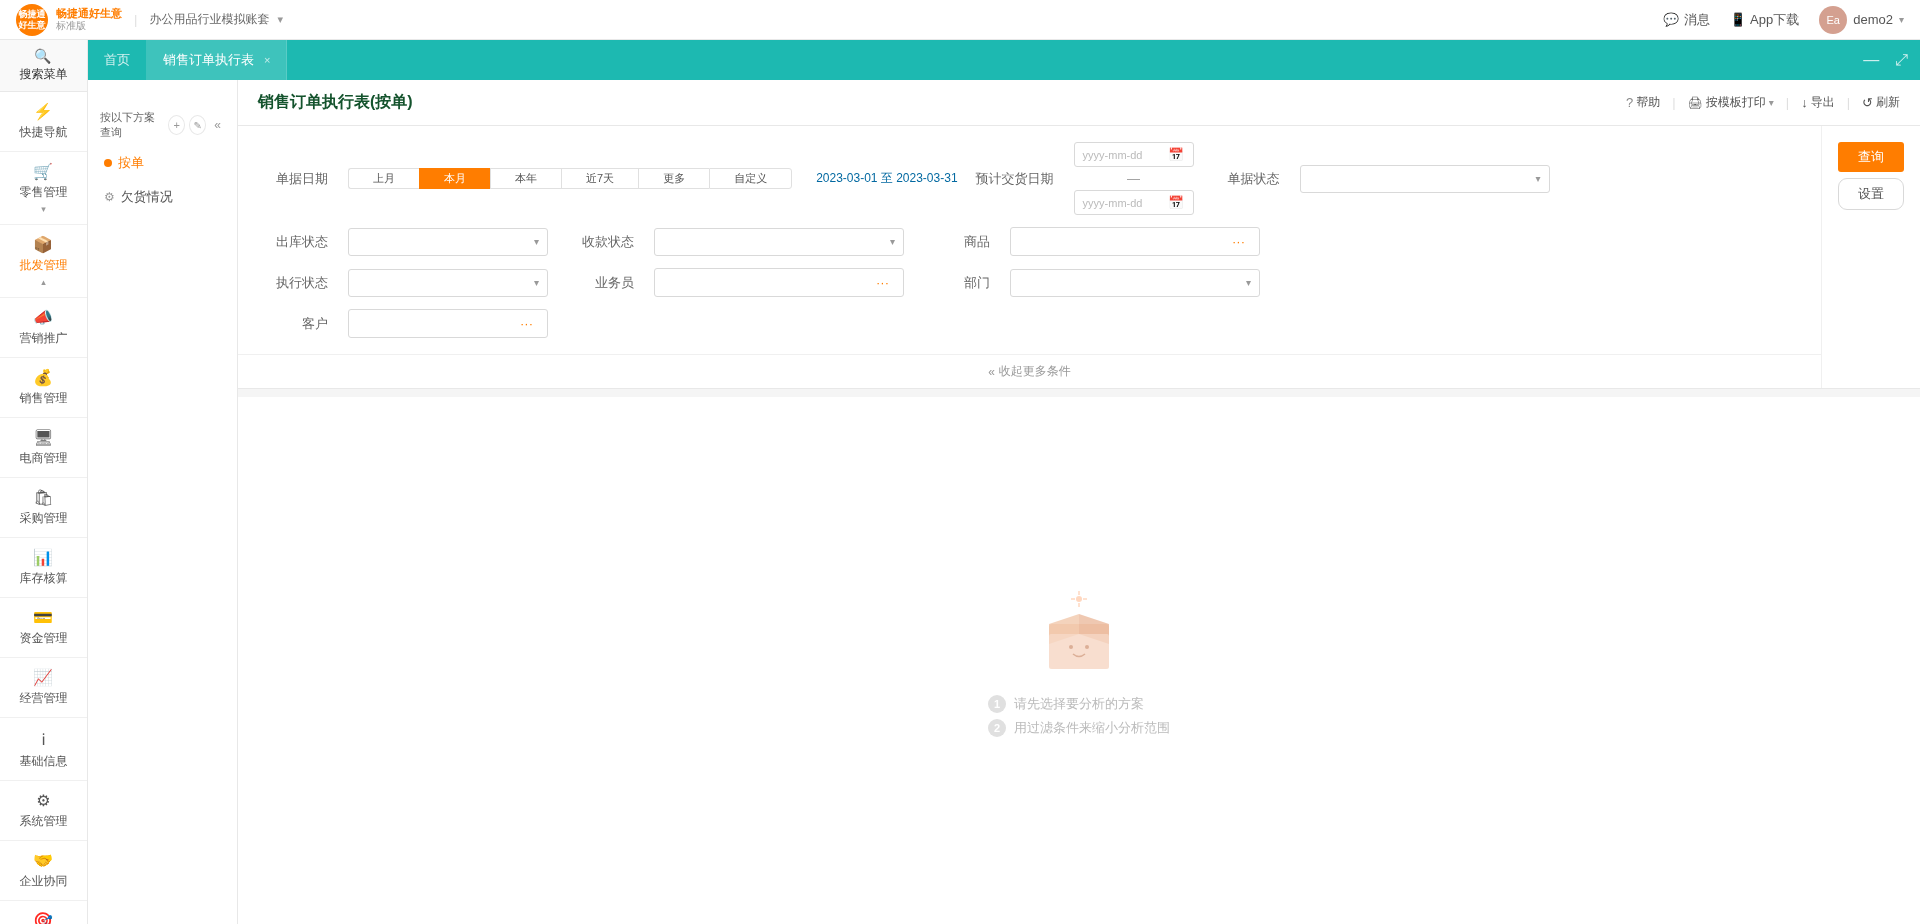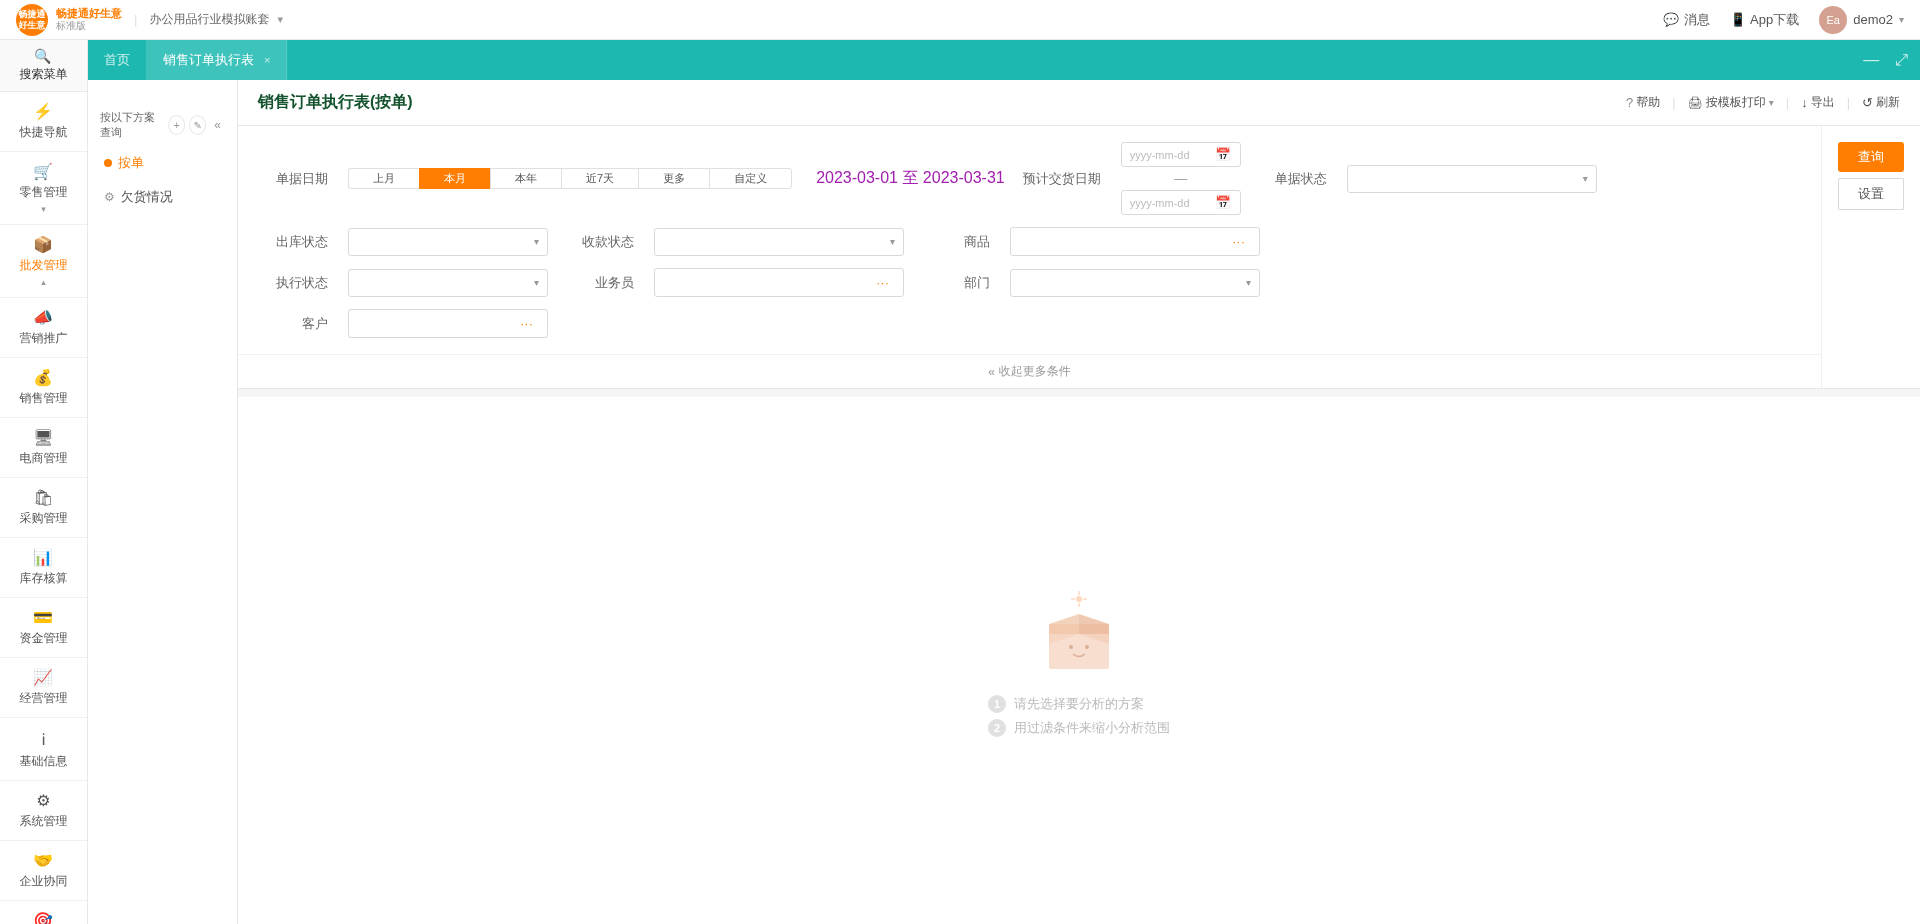--- a/index.html
+++ b/index.html
@@ -178,21 +178,21 @@
       font-size: 11px;
       color: #555;
       border: 1px solid #e0e0e0;
       border-right: none;
       background: #fff;
     }
     .date-tab:first-child { border-radius: 3px 0 0 3px; }
     .date-tab:last-child { border-radius: 0 3px 3px 0; border-right: 1px solid #e0e0e0; }
     .date-tab.active { background: #ff7d00; color: #fff; border-color: #ff7d00; }
 
-    .date-range-text { font-size: 16px; color: #a21caf; margin-left: 4px; }
+    .date-range-text { font-size: 12px; color: #0369a1; margin-left: 4px; }
 
     .date-input-group { display: flex; align-items: center; gap: 4px; flex-direction: column; }
     .date-input {
       border: 1px solid #d9d9d9;
       border-radius: 3px;
       padding: 4px 8px;
       font-size: 12px;
       color: #999;
       width: 120px;
       display: flex;
@@ -293,21 +293,21 @@
       border-radius: 3px;
       padding: 6px 20px;
       font-size: 13px;
       cursor: pointer;
       font-family: inherit;
     }
     .btn-default {
       background: #fff;
       color: #555;
       border: 1px solid #d9d9d9;
-      border-radius: 1px;
+      border-radius: 9px;
       padding: 6px 14px;
       font-size: 13px;
       cursor: pointer;
       font-family: inherit;
     }
 
     
     .filter-container {
       display: flex;
       gap: 0;

